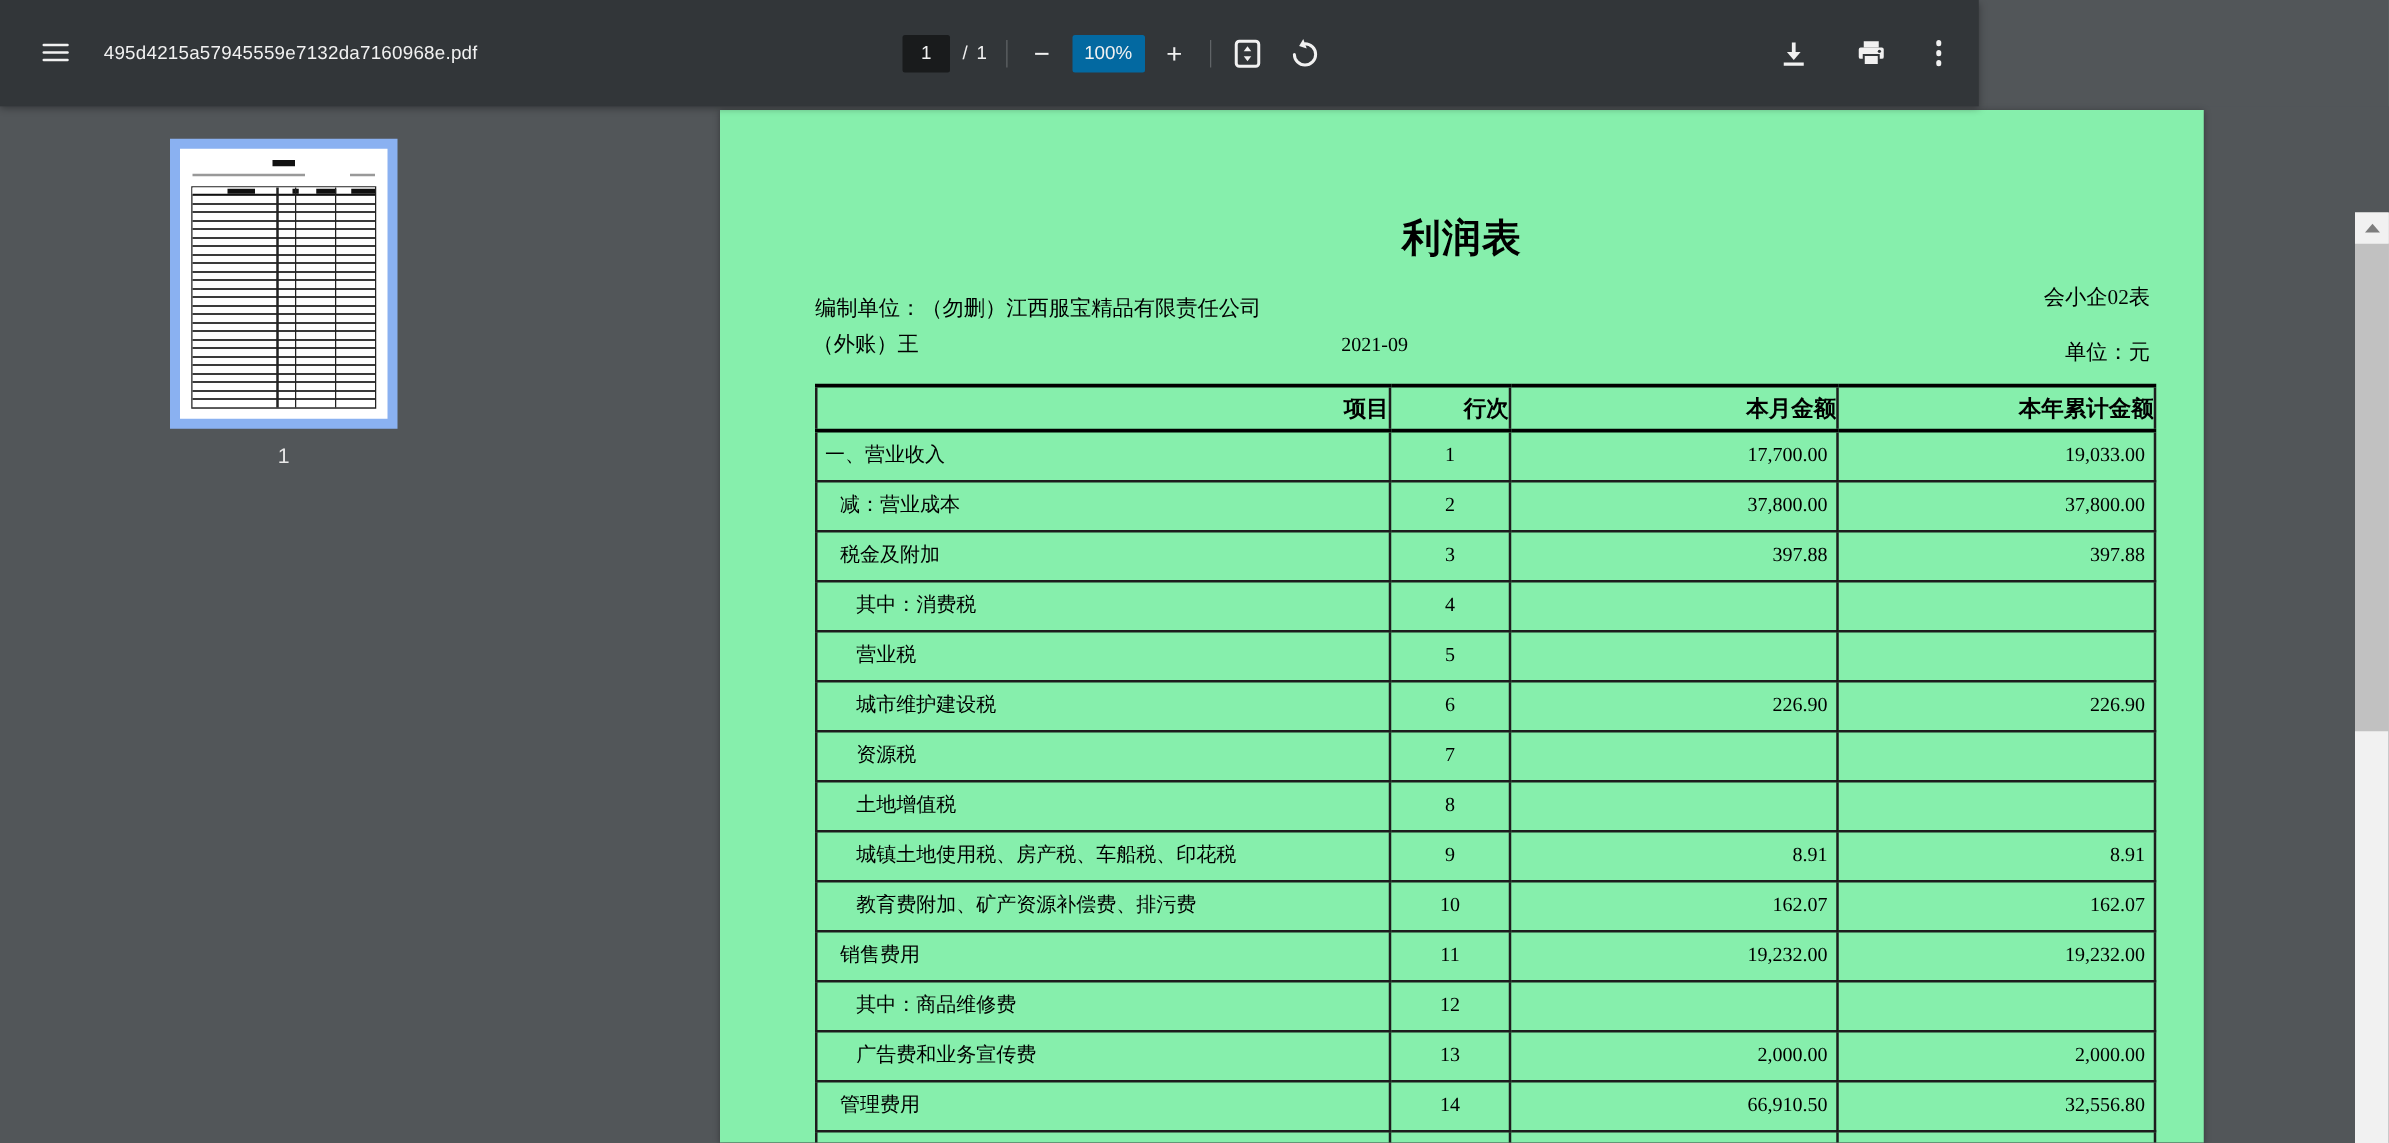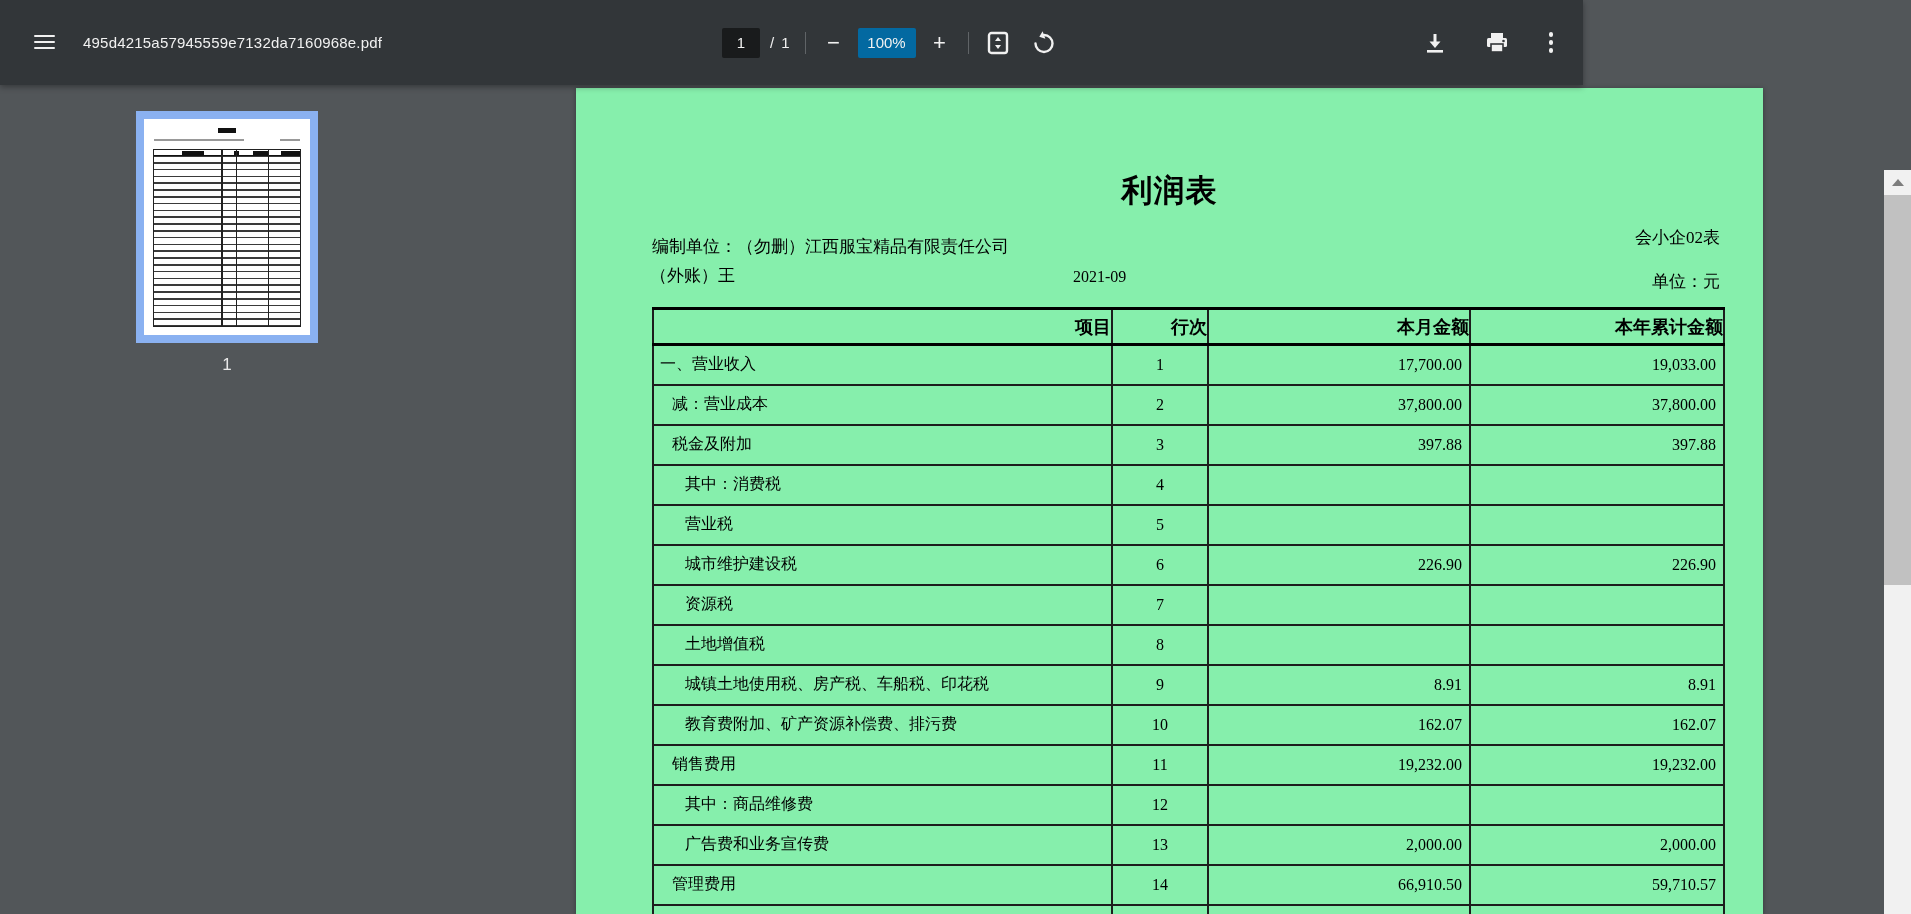--- a/index.html
+++ b/index.html
@@ -272,21 +272,21 @@
           <tr>
             <td class="c-item ind-2">广告费和业务宣传费</td>
             <td class="c-line">13</td>
             <td class="c-num">2,000.00</td>
             <td class="c-num">2,000.00</td>
           </tr>
           <tr>
             <td class="c-item ind-1">管理费用</td>
             <td class="c-line">14</td>
             <td class="c-num">66,910.50</td>
-            <td class="c-num">59,710.57</td>
+            <td class="c-num">32,556.80</td>
           </tr>
           <tr>
             <td class="c-item"></td>
             <td class="c-line"></td>
             <td class="c-num"></td>
             <td class="c-num"></td>
           </tr>
         </tbody>
     </table>
   </div>

